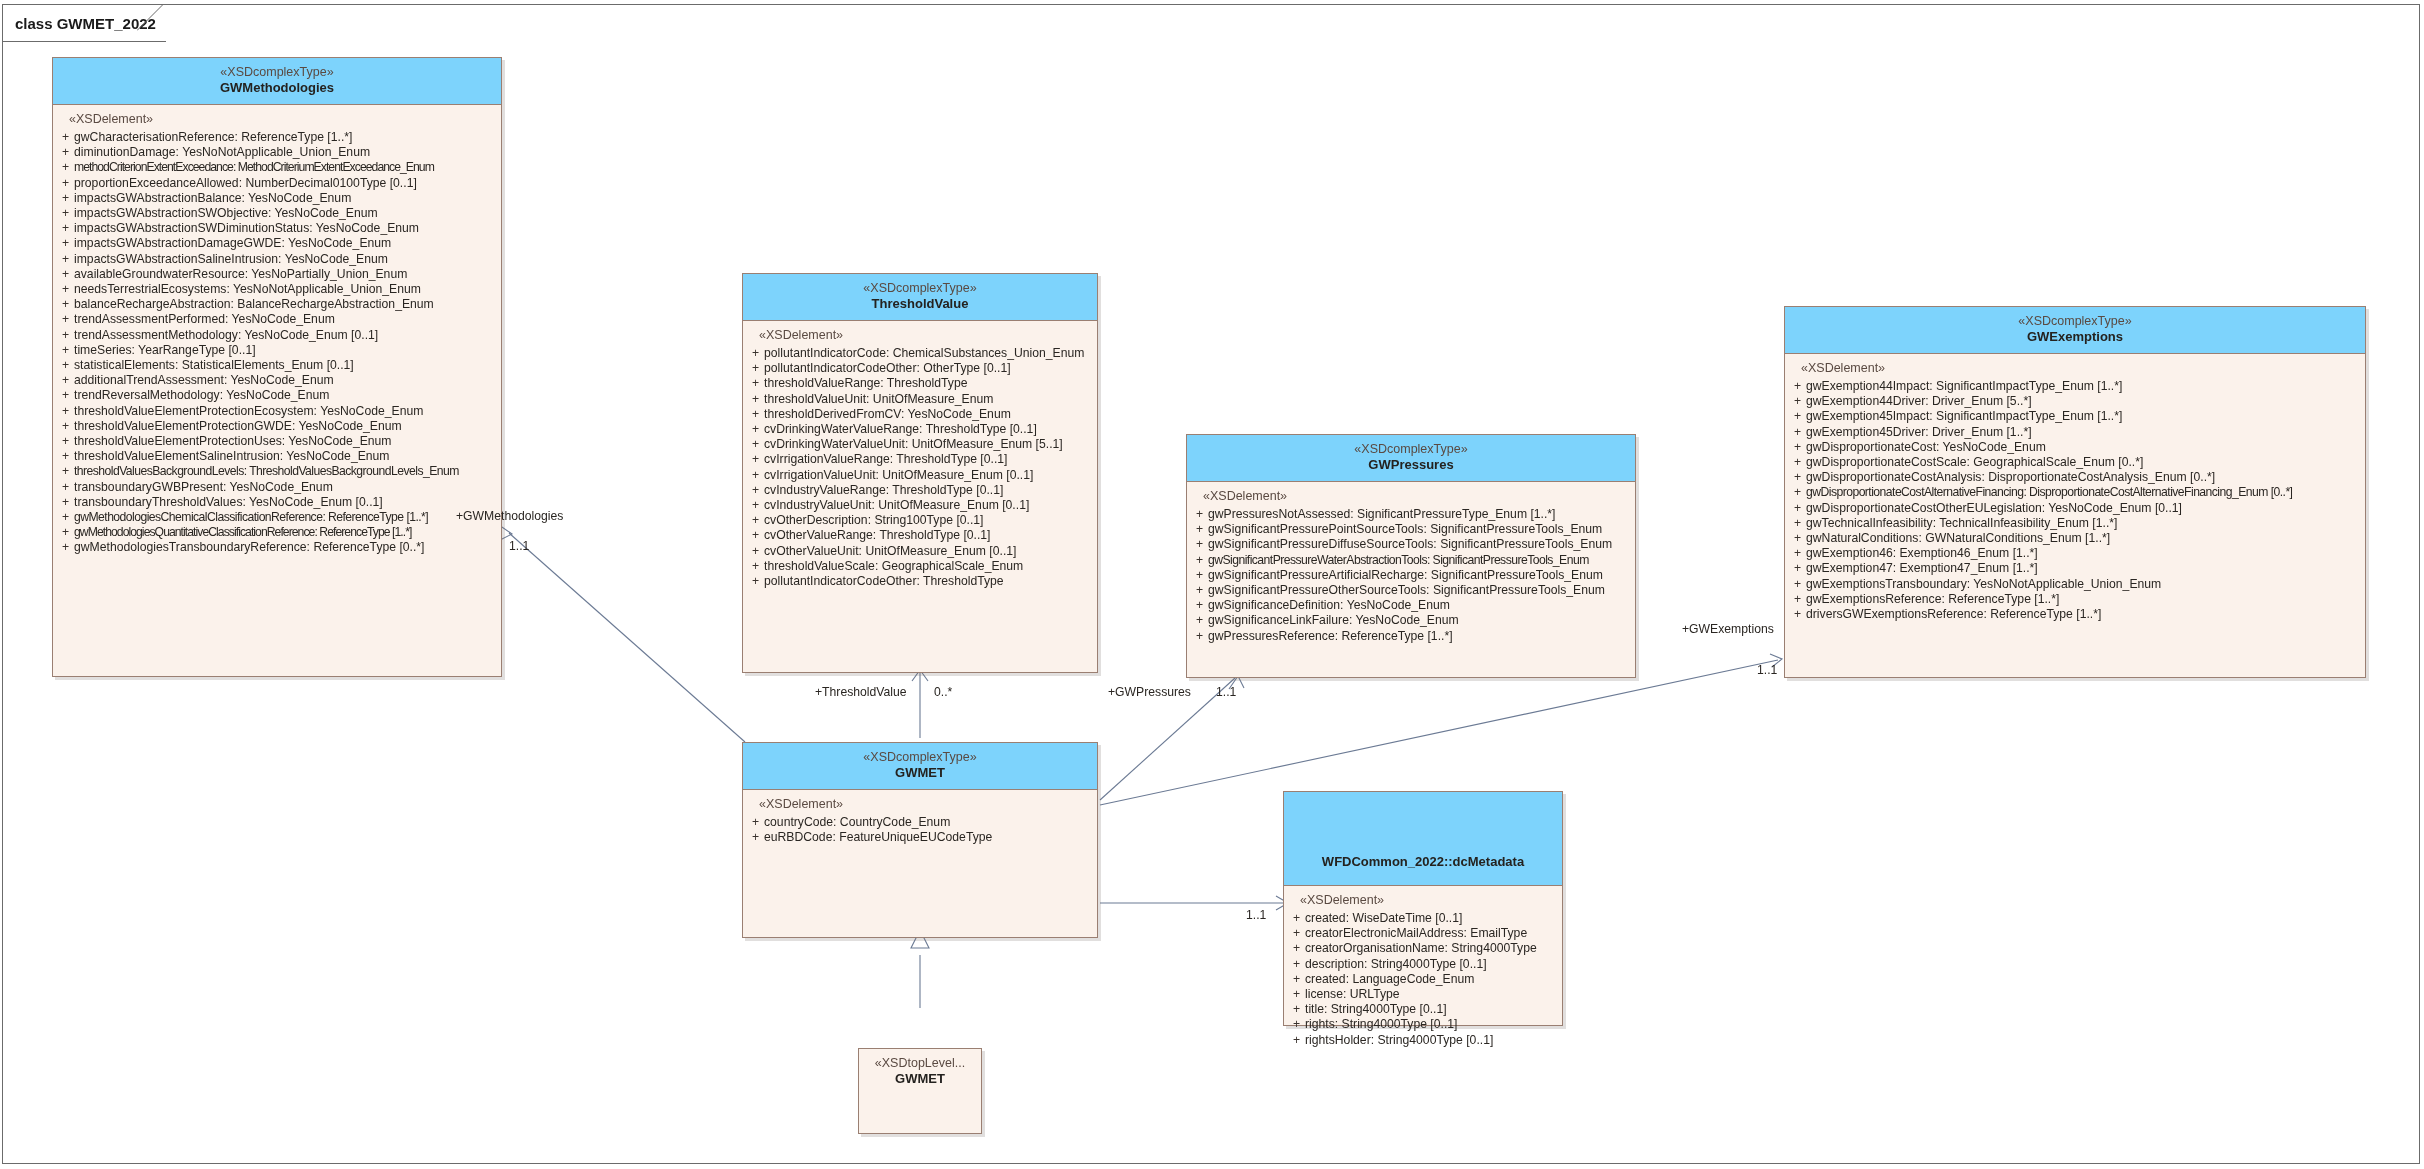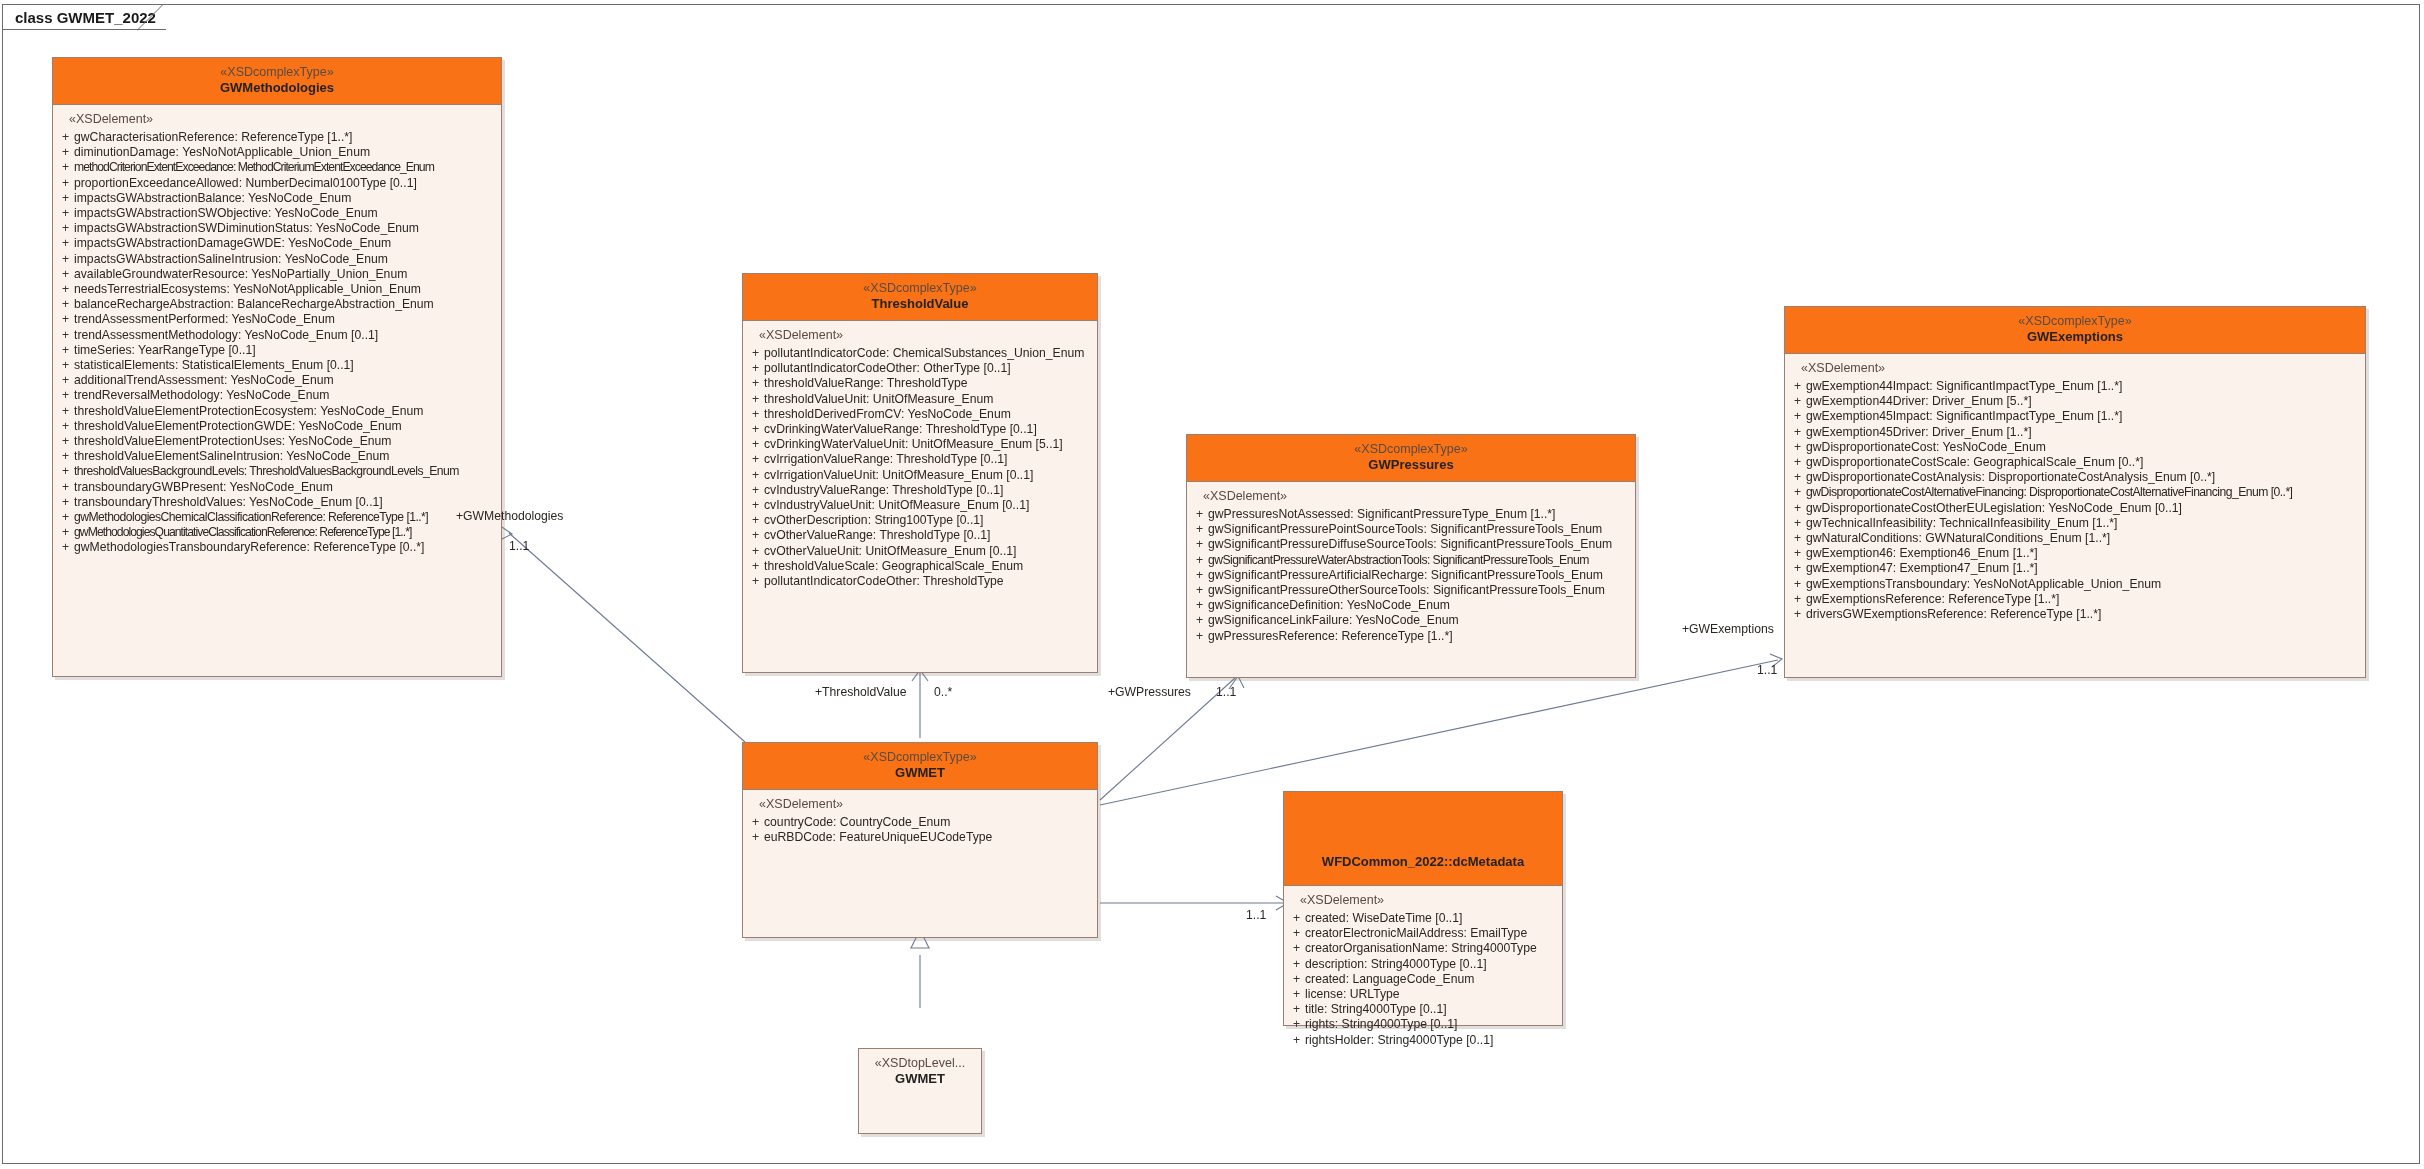--- a/index.html
+++ b/index.html
@@ -1,32 +1,32 @@
 <!DOCTYPE html>
 <html><head>
 <meta charset="utf-8">
 <style>
   html,body{margin:0;padding:0;background:#ffffff;}
   body{font-family:"Liberation Sans",sans-serif;}
   #canvas{position:relative;width:2424px;height:1169px;overflow:hidden;background:#ffffff;}
 
   
   .frame{position:absolute;left:2px;top:4px;width:2418px;height:1160px;border:1px solid #6b6b6b;border-top:none;box-sizing:border-box;}
-  .frame-tab{position:absolute;left:2px;top:4px;height:26px;box-sizing:border-box;
+  .frame-tab{position:absolute;left:2px;top:4px;height:38px;box-sizing:border-box;
     border:1px solid #6b6b6b;border-bottom:1px solid #6b6b6b;background:#ffffff;
     display:flex;align-items:center;padding:0 10px 0 12px;}
   .frame-tab span{font-size:15px;font-weight:bold;color:#1a1a1a;white-space:nowrap;}
   .frame-tab-corner{position:absolute;top:4px;width:28px;height:27px;overflow:hidden;}
   .frame-tab-corner svg{display:block;}
   .frame-top-left{position:absolute;left:2px;top:4px;width:2418px;height:1px;background:#6b6b6b;}
 
   
   .cls{position:absolute;background:#fbf2eb;border:1px solid #9a7f72;box-sizing:border-box;
        box-shadow:3px 3px 0 rgba(120,110,105,.22);}
-  .cls-hdr{background:#f97316;border-bottom:1px solid #9a7f72;padding:7px 6px 8px 6px;text-align:center;}
+  .cls-hdr{background:#7dd3fc;border-bottom:1px solid #9a7f72;padding:7px 6px 8px 6px;text-align:center;}
   .cls-stereo{font-size:12.5px;color:#5a4a42;line-height:15px;}
   .cls-name{font-size:13px;font-weight:bold;color:#24221f;line-height:16px;}
   .cls-body{padding:7px 4px 4px 4px;}
   .cls-group{font-size:12.5px;color:#5a4a42;padding:0 0 3px 12px;line-height:15px;white-space:nowrap;}
   .attr{display:flex;align-items:flex-start;font-size:12.2px;color:#2a2622;line-height:15.2px;white-space:nowrap;}
   .attr .vis{width:17px;flex:0 0 17px;text-align:center;color:#3a332e;}
   .attr .txt{flex:0 0 auto;}
   .attr .txt.squeeze{letter-spacing:-0.55px;}
   .attr .txt.squeeze2{letter-spacing:-0.95px;}
 

